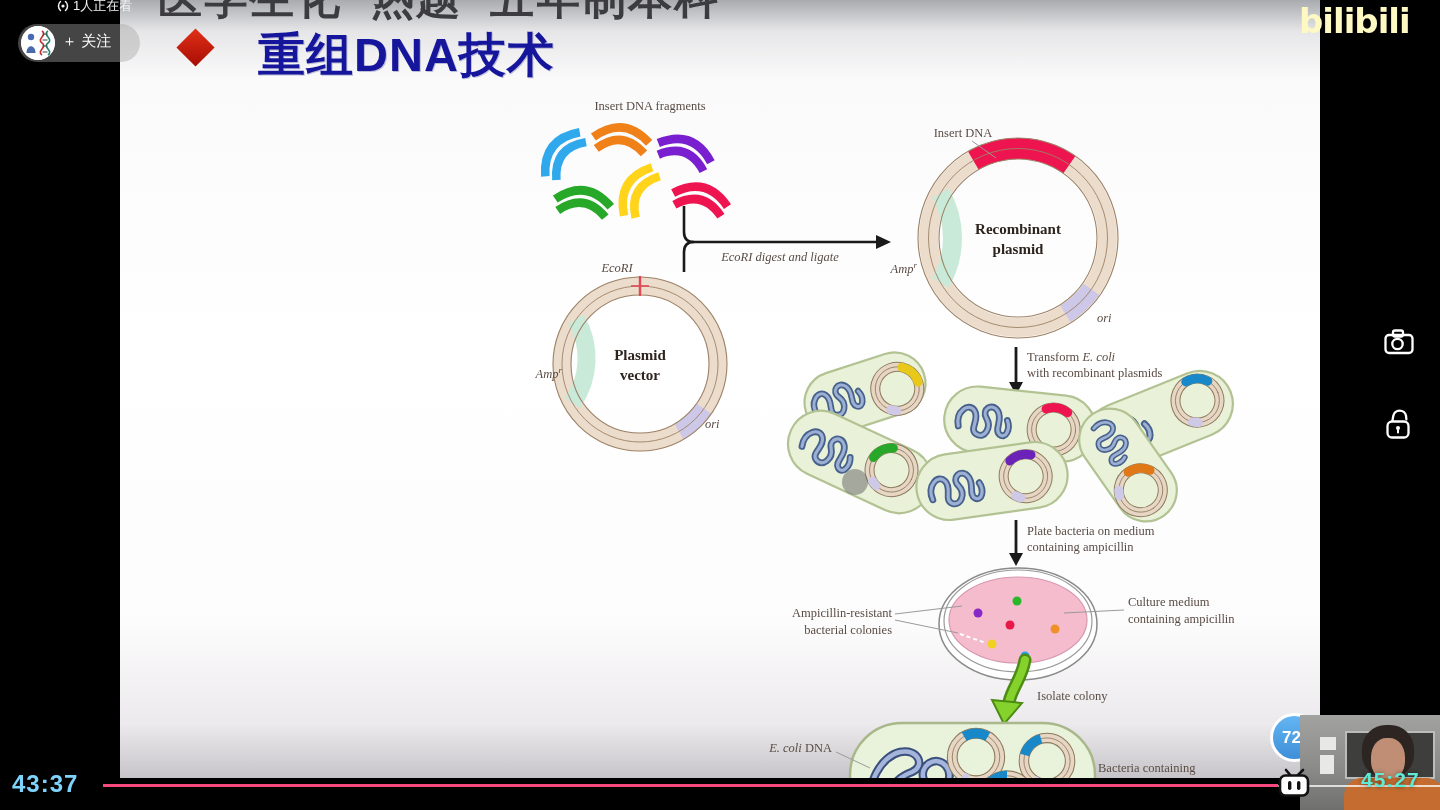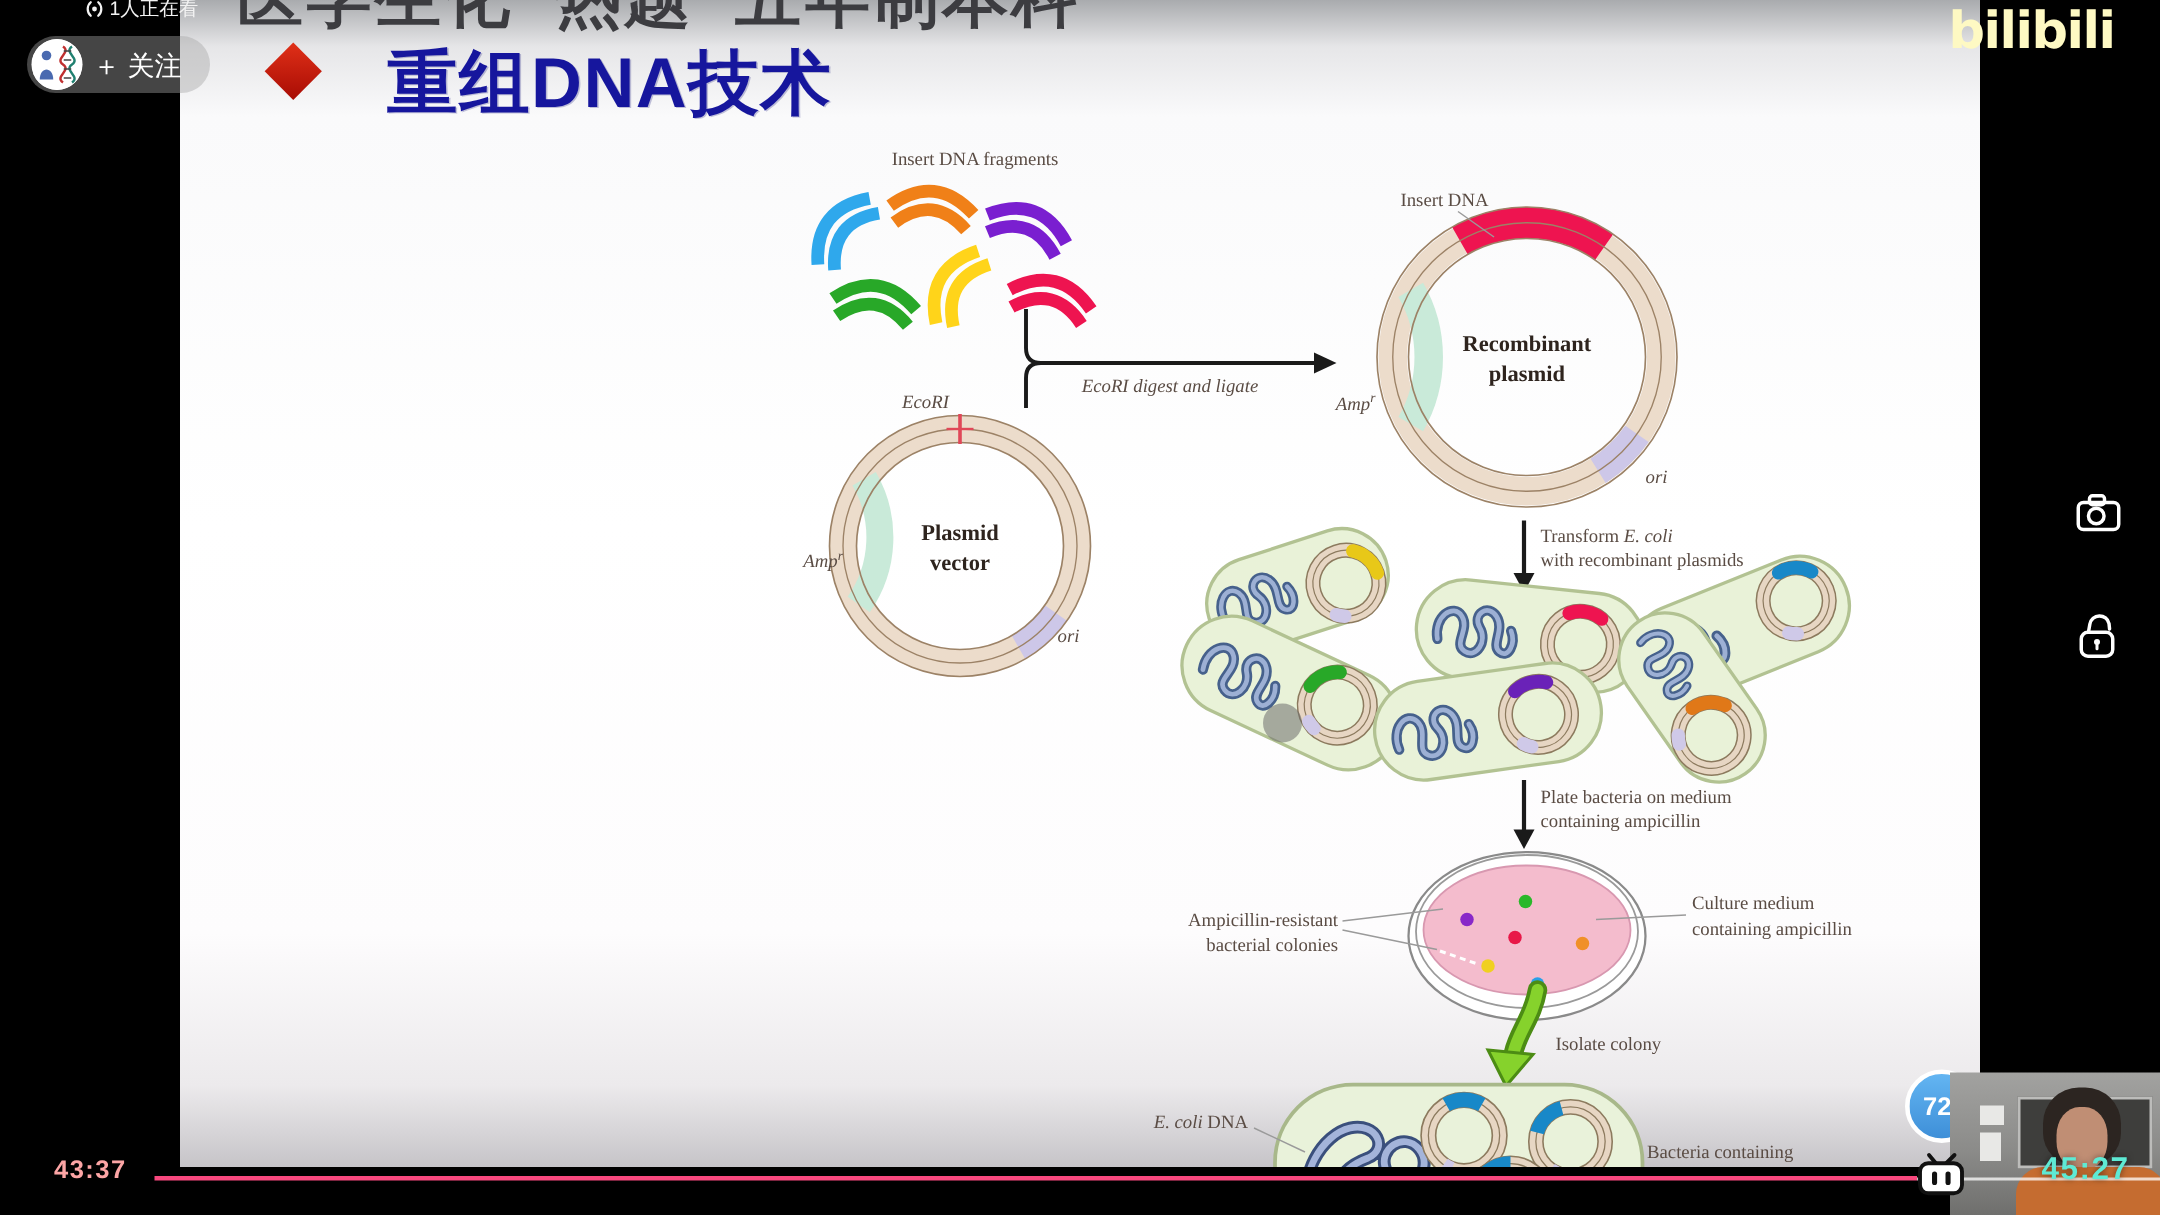--- a/index.html
+++ b/index.html
@@ -27,32 +27,32 @@
   .it  { font-style:italic; }
   .ctr { font-size:15px; font-weight:bold; fill:#2e241e; }
 
   
   #watching { position:absolute; left:56px; top:-3px; color:#f2f2f2; font-size:13px;
     display:flex; align-items:center; gap:3px; z-index:30; }
   #followPill { position:absolute; left:18px; top:24px; width:122px; height:38px;
     border-radius:19px; background:rgba(165,165,165,.42); z-index:30; }
   #avatar { position:absolute; left:21px; top:26px; width:34px; height:34px; border-radius:50%;
     background:#fff; z-index:31; overflow:hidden; }
-  #followLabel { position:absolute; left:62px; top:32px; color:#fff; font-size:18px; z-index:31; }
+  #followLabel { position:absolute; left:62px; top:32px; color:#fff; font-size:15px; z-index:31; }
   #logo { position:absolute; left:1299px; top:1px; font-size:34px; font-weight:bold;
     color:#fef9c3; letter-spacing:-1px; z-index:30; font-family:"DejaVu Sans",sans-serif; }
 
   .sideIcon { position:absolute; left:1383px; z-index:30; }
 
   
   #barPlayed { position:absolute; left:103px; top:784px; width:1175px; height:3px;
     background:#f8487e; z-index:40; }
   #barRest { position:absolute; left:1278px; top:785px; width:162px; height:2px;
     background:rgba(255,255,255,.75); z-index:46; }
-  #curTime { position:absolute; left:36px; top:770px; color:#fca5a5; font-size:17px;
+  #curTime { position:absolute; left:12px; top:770px; color:#7dd3fc; font-size:24px;
     font-weight:bold; z-index:41; letter-spacing:1px; }
   #tvThumb { position:absolute; left:1276px; top:767px; z-index:47; }
 
   
   #badge { position:absolute; left:1270px; top:713px; width:49px; height:49px; border-radius:50%;
     background:linear-gradient(180deg,#63b5f2,#3e8fd8); border:3px solid #fff; z-index:42;
     color:#fff; font-weight:bold; font-size:17px; line-height:43px; padding-left:9px; }
 
   
   #pip { position:absolute; left:1300px; top:715px; width:140px; height:95px; z-index:45;

